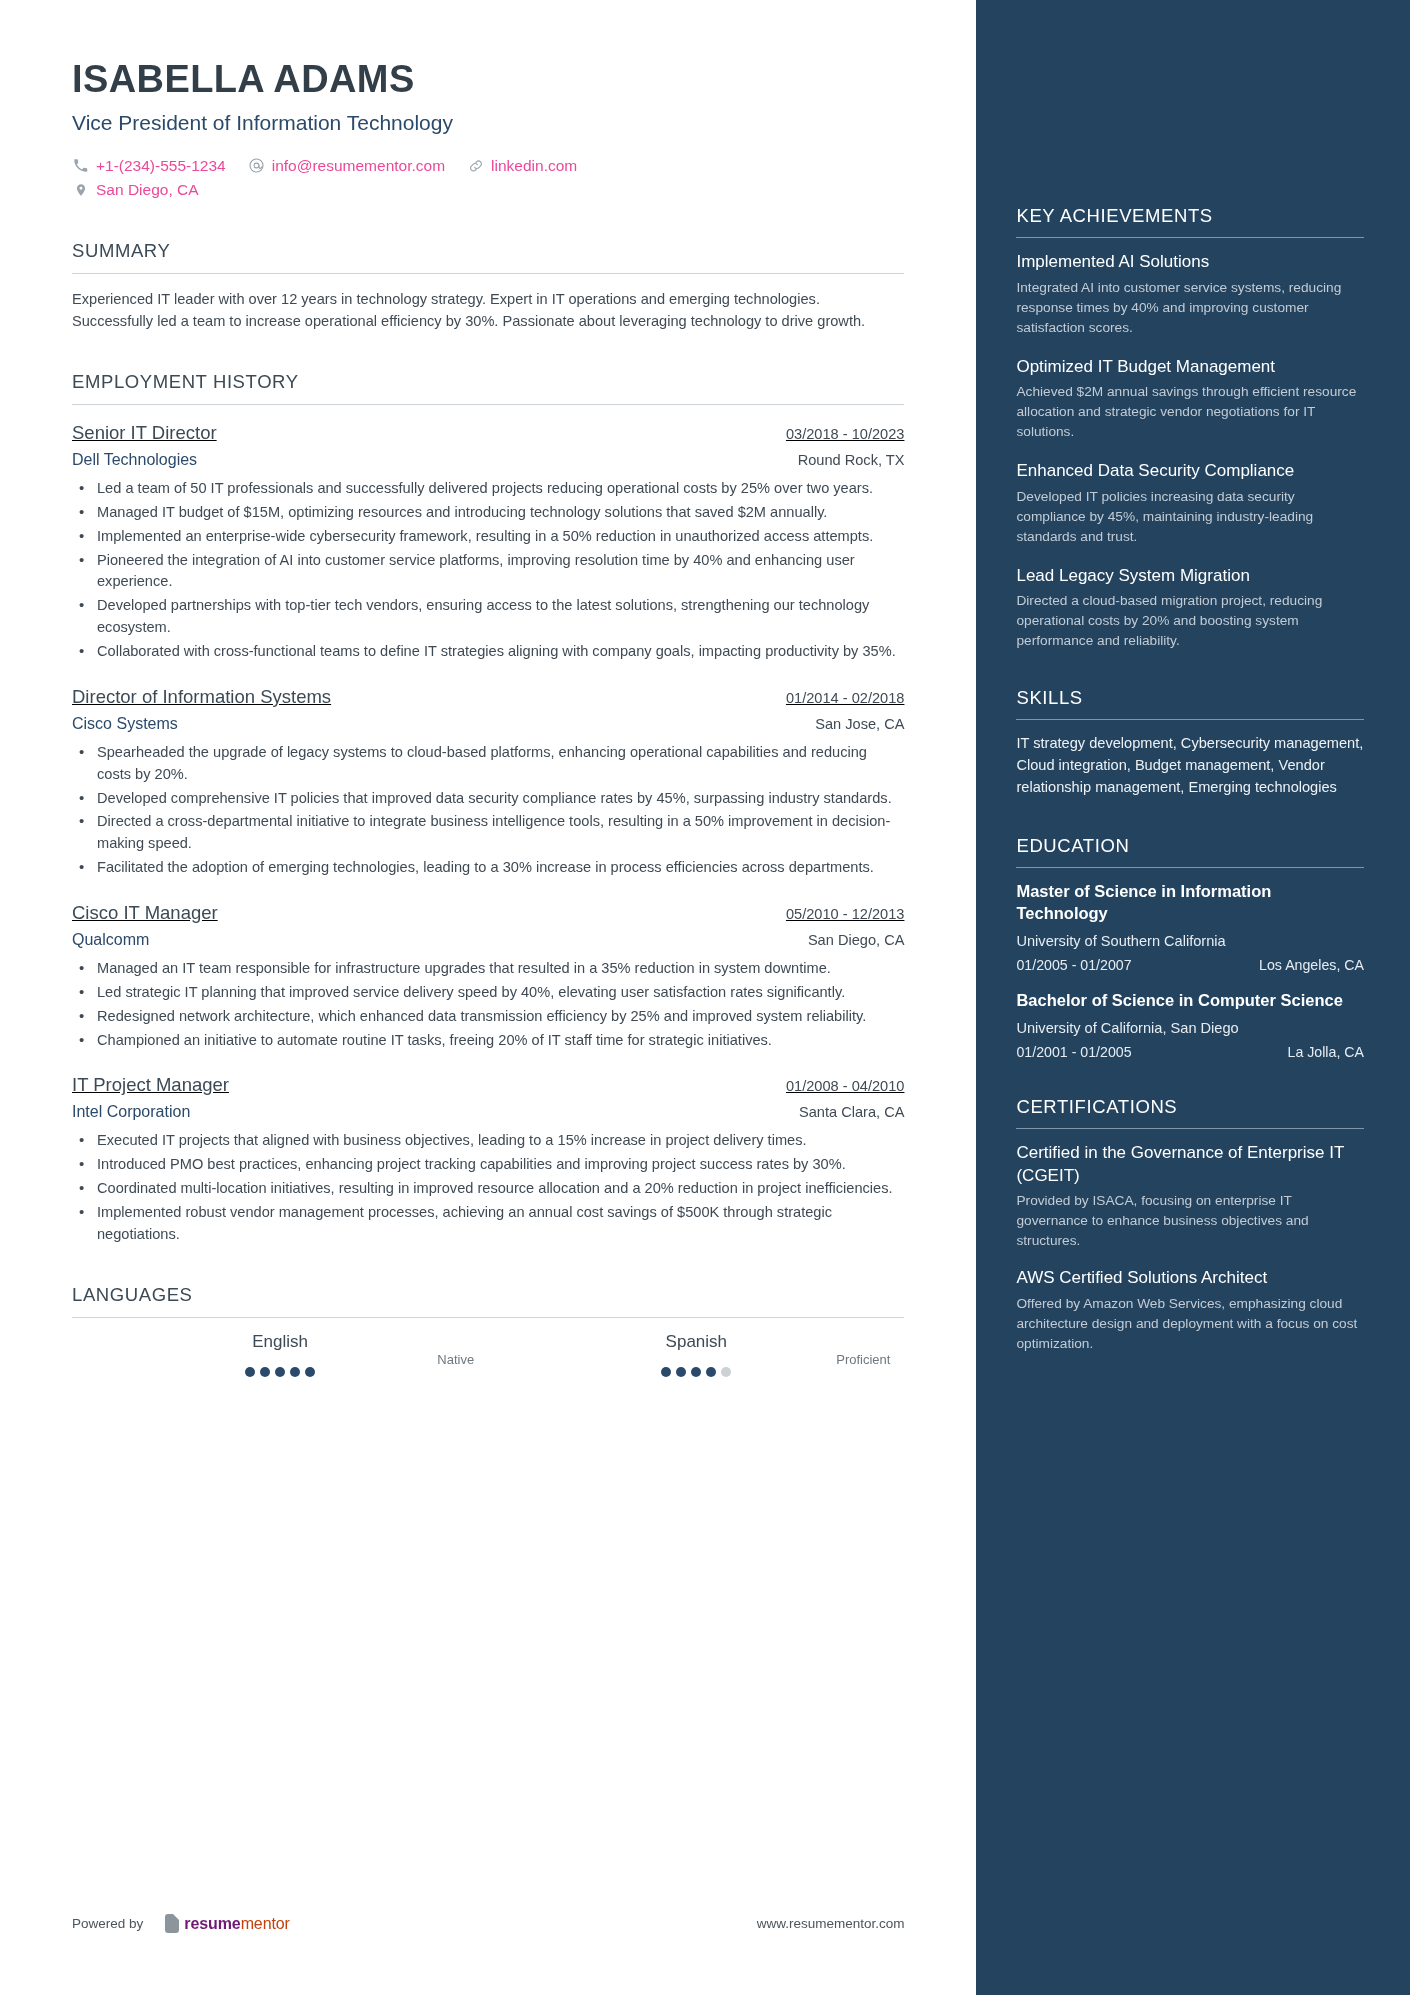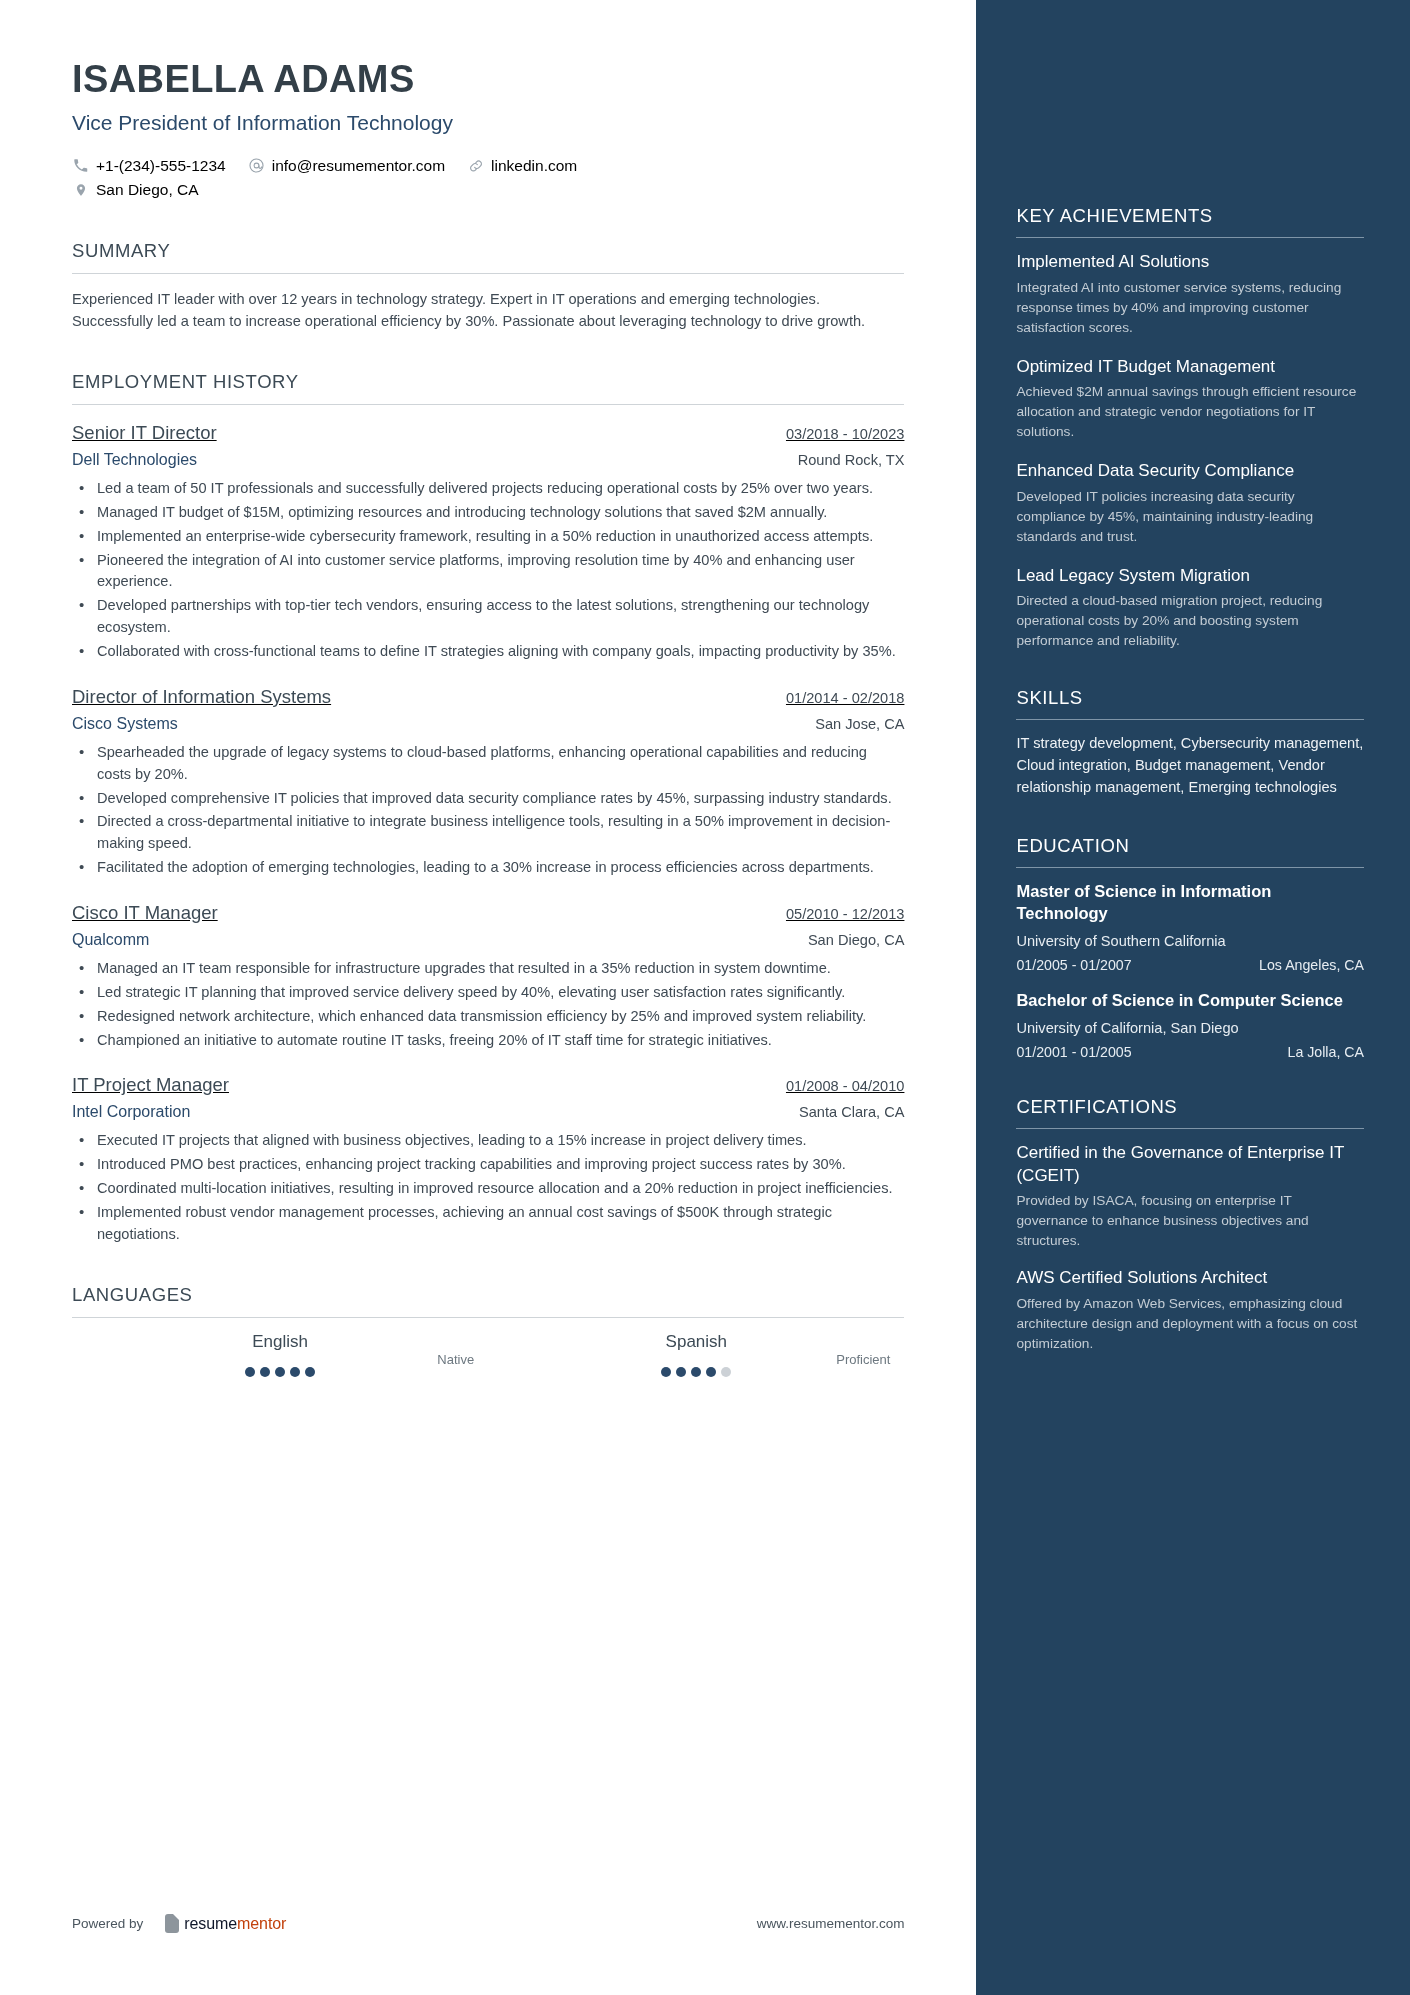--- a/index.html
+++ b/index.html
@@ -41,21 +41,21 @@
     line-height: 1.3;
     margin-bottom: 18px;
   }
 
   .contact-rows { margin-bottom: 4px; }
   .contact-line {
     display: flex;
     align-items: flex-start;
     flex-wrap: wrap;
     font-size: 15.5px;
-    color: #000000;
+    color: #ec4899;
     line-height: 1.55;
   }
   .contact-item {
     display: inline-flex;
     align-items: center;
     margin-right: 22px;
     white-space: nowrap;
   }
   .c-ico {
     display: inline-flex;
@@ -200,21 +200,21 @@
     position: relative;
   }
   .logo-mark::after {
     content: "";
     position: absolute;
     right: -1px; top: 0;
     border-top: 7px solid #ffffff;
     border-left: 7px solid transparent;
   }
   .logo-text { font-size: 16px; letter-spacing: -0.1px; }
-  .logo-text b { color: #0f172a; font-weight: normal; }
+  .logo-text b { color: #701a75; font-weight: bold; }
   .logo-text span { color: #c2410c; }
   .footer-url { font-size: 13.5px; color: #4a555e; }
 
   
   .sidebar {
     width: 453px;
     background: #23435f;
     color: #ffffff;
     padding: 205px 46px 0 40px;
   }

